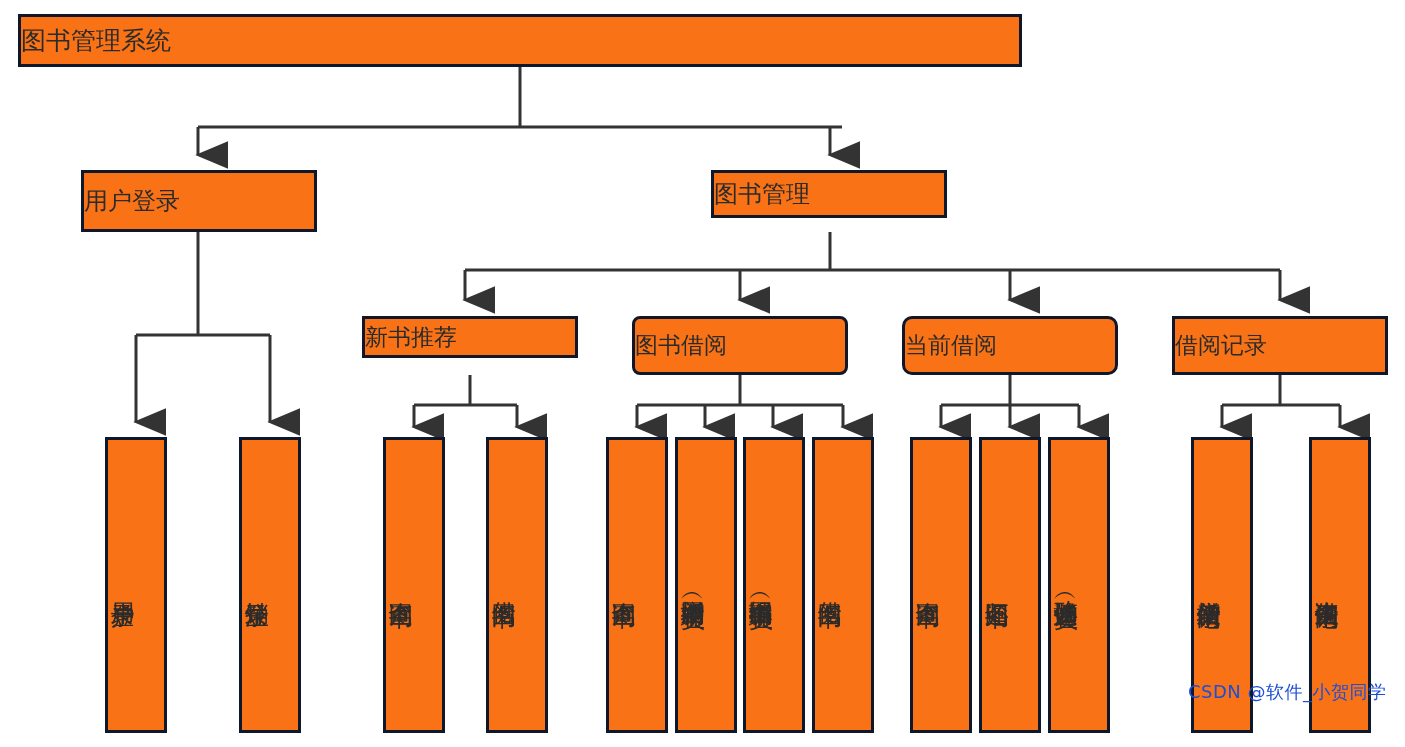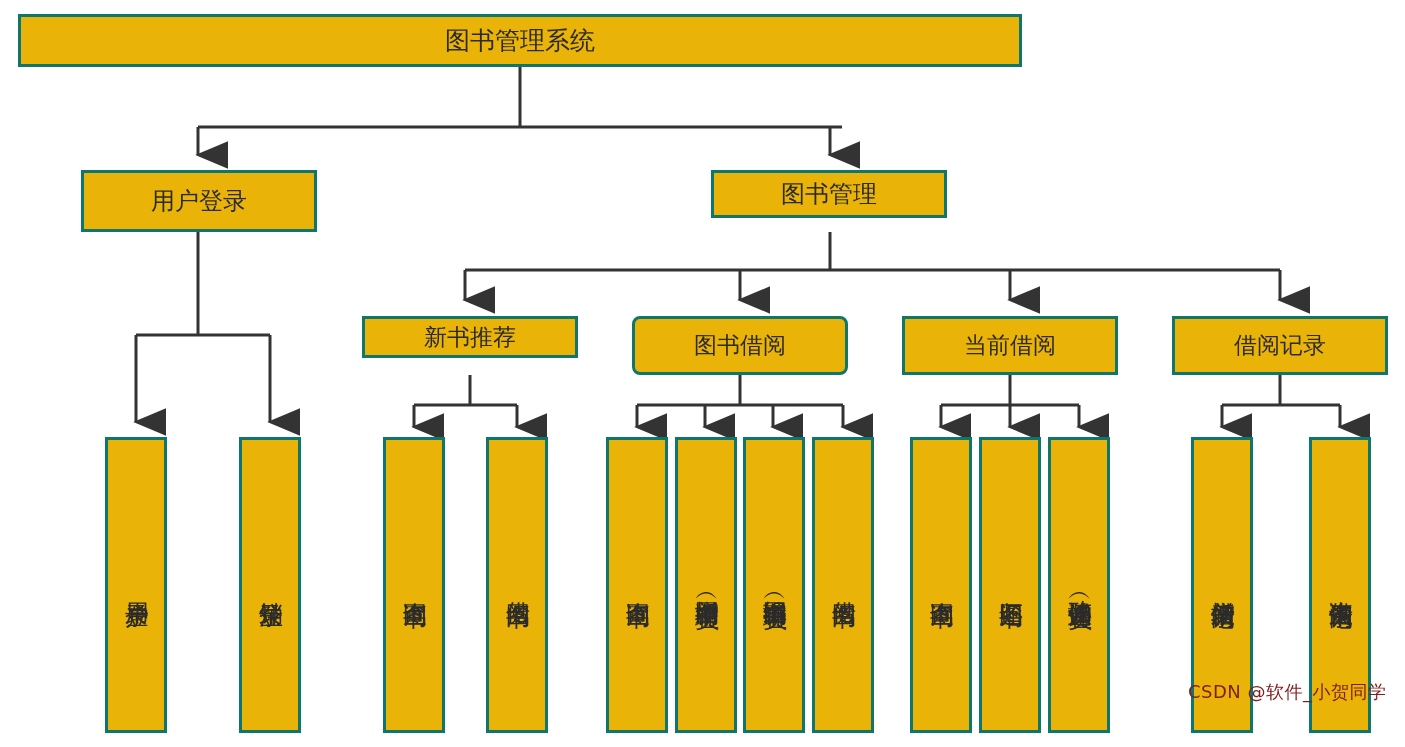--- a/index.html
+++ b/index.html
@@ -22,25 +22,25 @@
     position: absolute;
     left: 0;
     top: 0;
     width: 1405px;
     height: 747px;
     pointer-events: none;
   }
   .node {
     position: absolute;
     box-sizing: border-box;
-    border: 3px solid #0f766e;
-    background: #eab308;
+    border: 3px solid #0f172a;
+    background: #f97316;
     display: flex;
     align-items: center;
-    justify-content: center;
+    justify-content: flex-start;
     color: #2b2b2b;
   }
   .node.root {
     font-size: 25px;
   }
   .node.lvl2 {
     font-size: 24px;
   }
   .node.lvl3 {
     font-size: 23px;
@@ -58,21 +58,21 @@
     letter-spacing: 1px;
     white-space: normal;
     text-align: center;
     color: #2b2b2b;
   }
   .watermark {
     position: absolute;
     left: 1188px;
     top: 680px;
     font-size: 18px;
-    color: #7f1d1d;
+    color: #1d4ed8;
     letter-spacing: 0.5px;
     white-space: nowrap;
   }
 </style>
 </head>
 <body>
 
 <div id="canvas">
 
   <svg class="connectors" viewBox="0 0 1405 747">
@@ -135,21 +135,21 @@
   <div class="node lvl2" style="left:711px; top:170px; width:236px; height:48px;">
     <span>图书管理</span>
   </div>
 
   <div class="node lvl3" style="left:362px; top:316px; width:216px; height:42px;">
     <span>新书推荐</span>
   </div>
   <div class="node lvl3" style="left:632px; top:316px; width:216px; height:59px;border-radius:8px;">
     <span>图书借阅</span>
   </div>
-  <div class="node lvl3" style="left:902px; top:316px; width:216px; height:59px;">
+  <div class="node lvl3" style="left:902px; top:316px; width:216px; height:59px;border-radius:10px;">
     <span>当前借阅</span>
   </div>
   <div class="node lvl3" style="left:1172px; top:316px; width:216px; height:59px;">
     <span>借阅记录</span>
   </div>
 
   <div class="node leaf" style="left:105px; top:437px; width:62px; height:296px;">
     <span class="vtext">用户登录</span>
   </div>
   <div class="node leaf" style="left:239px; top:437px; width:62px; height:296px;">

